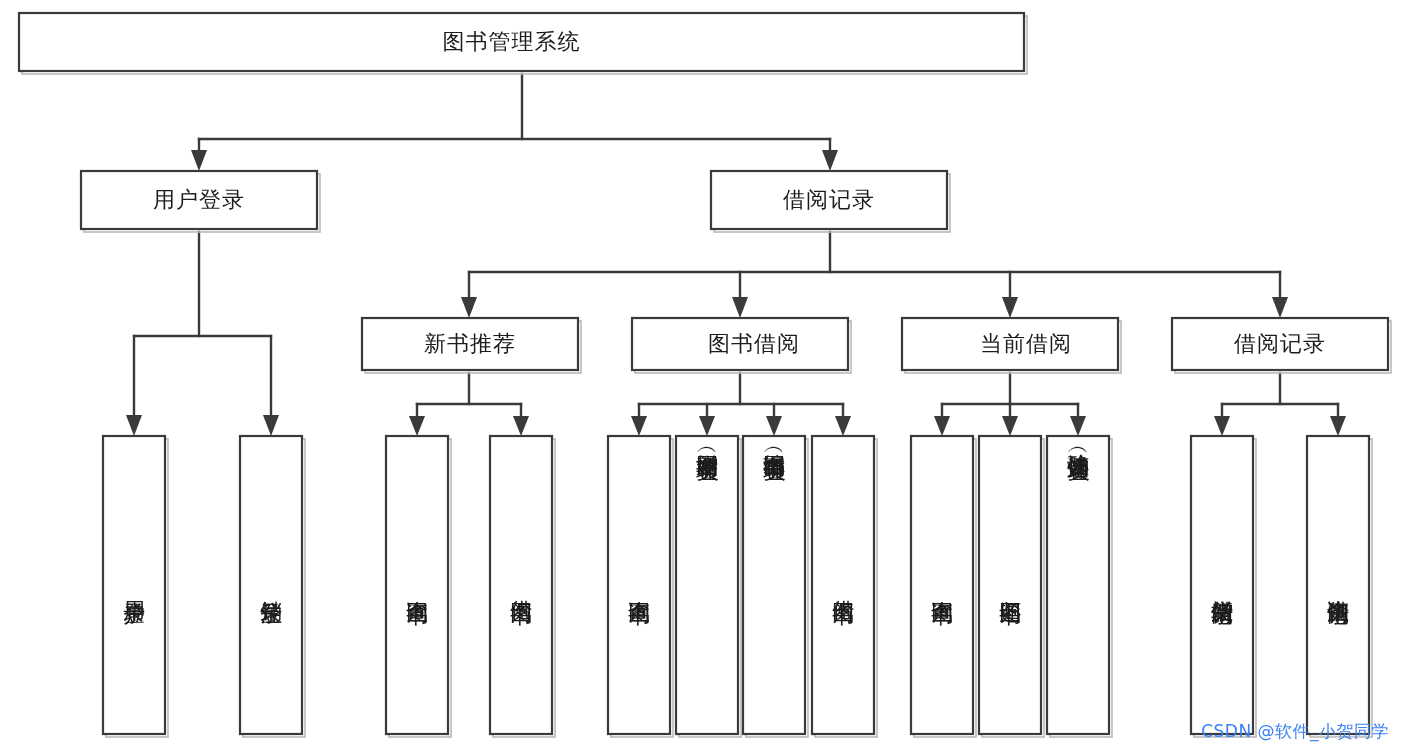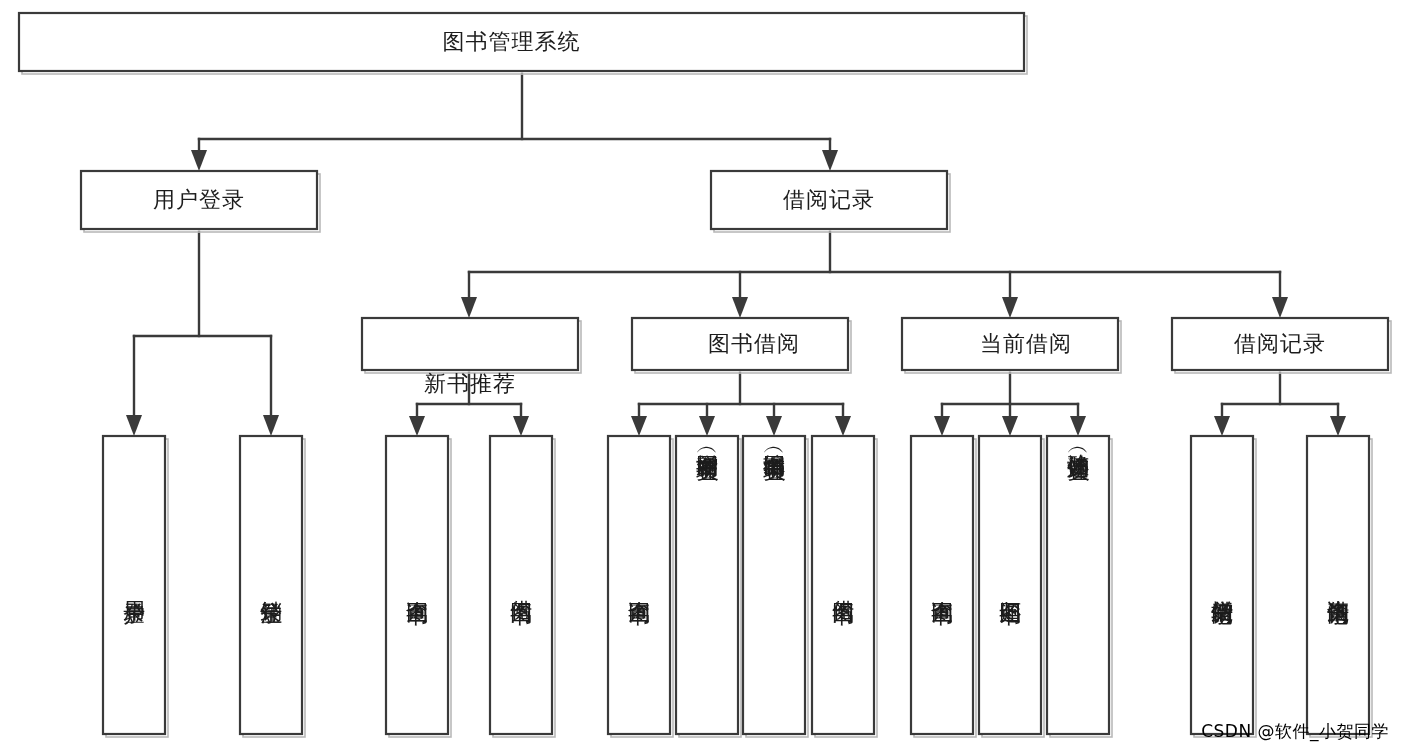--- a/index.html
+++ b/index.html
@@ -77,21 +77,21 @@
     color: #1c1c1c;
     letter-spacing: 1px;
     white-space: nowrap;
   }
   .watermark {
     position: absolute;
     right: 16px;
     bottom: 4px;
     font-family: "DejaVu Sans", "Liberation Sans", sans-serif;
     font-size: 17px;
-    color: #000000;
+    color: #3b82f6;
     letter-spacing: 0.5px;
     white-space: nowrap;
     pointer-events: none;
   }
 </style>
 </head>
 <body>
 
 <div id="diagram-root">
 
@@ -236,21 +236,21 @@
   </div>
 
   <div class="hlabel-wrap" style="left:81px; top:171px; width:236px; height:58px;">
     <span class="hlabel-text">用户登录</span>
   </div>
 
   <div class="hlabel-wrap" style="left:711px; top:171px; width:236px; height:58px;">
     <span class="hlabel-text">借阅记录</span>
   </div>
 
-  <div class="hlabel-wrap" style="left:362px; top:318px; width:216px; height:52px;margin-top:40px;">
+  <div class="hlabel-wrap" style="left:362px; top:318px; width:216px; height:52px;">
     <span class="hlabel-text">新书推荐</span>
   </div>
 
   <div class="hlabel-wrap" style="left:632px; top:318px; width:244px; height:52px;">
     <span class="hlabel-text">图书借阅</span>
   </div>
 
   <div class="hlabel-wrap" style="left:902px; top:318px; width:248px; height:52px;">
     <span class="hlabel-text">当前借阅</span>
   </div>

